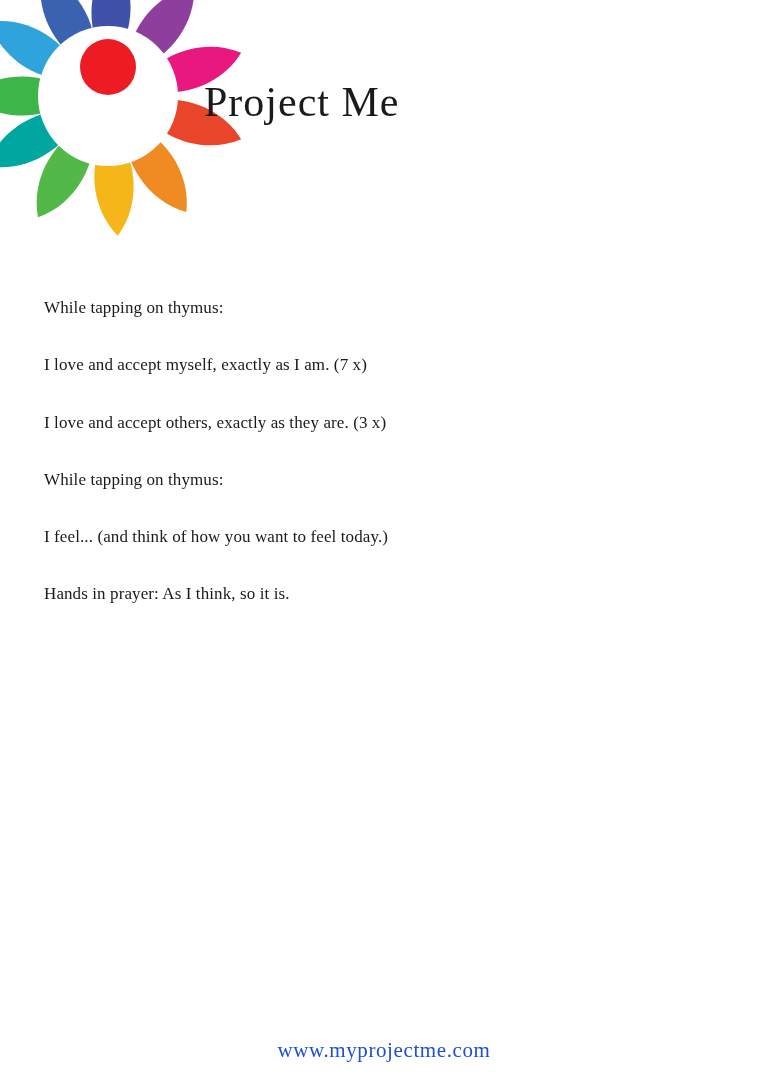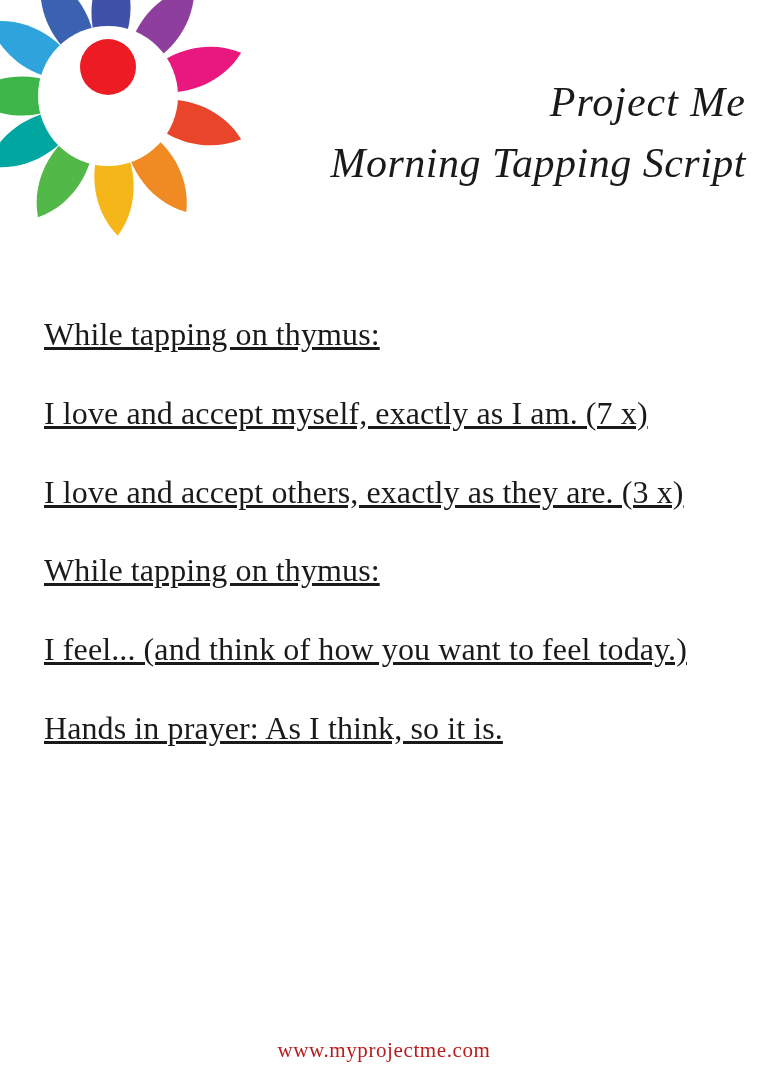--- a/index.html
+++ b/index.html
@@ -26,25 +26,24 @@
   }
   #logo svg {
     display: block;
     width: 300px;
     height: 310px;
   }
 
   
   #title-block {
     position: absolute;
-    left: 198px;
+    left: 204px;
     top: 72px;
     width: 548px;
-    text-align: right;
-    font-style: italic;
+    text-align: left;
   }
   #title-block .line1 {
     font-size: 42px;
     letter-spacing: 1px;
     line-height: 1.45;
     white-space: nowrap;
   }
   #title-block .line2 {
     font-size: 42px;
     letter-spacing: 0.5px;
@@ -53,41 +52,40 @@
   }
 
   
   #script {
     position: absolute;
     left: 44px;
     top: 296px;
     width: 660px;
   }
   #script .para {
-    font-size: 32px;
+    font-size: 17px;
     line-height: 1.43;
-    margin: 16px 0 33px 0;
+    margin: 0 0 33px 0;
     letter-spacing: 0.1px;
-    text-decoration: underline;
   }
   #script .para:last-child {
     margin-bottom: 0;
   }
 
   
   #footer {
     position: absolute;
     left: 0;
     top: 1038px;
     width: 768px;
     text-align: center;
   }
   #footer .url {
     font-size: 21px;
-    color: #b91c1c;
+    color: #1d4ed8;
     letter-spacing: 0.6px;
   }
 </style>
 </head>
 <body>
 
 <div id="logo">
   <svg viewBox="0 0 300 310" xmlns="http://www.w3.org/2000/svg" aria-hidden="true">
     <g transform="translate(146,136)">
 
@@ -128,21 +126,20 @@
           </g>
       </g>
       <circle cx="0" cy="0" r="70" fill="#ffffff"></circle>
       <circle cx="0" cy="-29" r="28" fill="#ed1c24"></circle>
     </g>
   </svg>
 </div>
 
 <div id="title-block">
   <div class="line1">Project Me</div>
-  <div class="line2">Morning Tapping Script</div>
 </div>
 
 <div id="script">
   <p class="para">While tapping on thymus:</p>
   <p class="para">I love and accept myself, exactly as I am. (7 x)</p>
   <p class="para">I love and accept others, exactly as they are. (3 x)</p>
   <p class="para">While tapping on thymus:</p>
   <p class="para">I feel... (and think of how you want to feel today.)</p>
   <p class="para">Hands in prayer: As I think, so it is.</p>
 </div>

